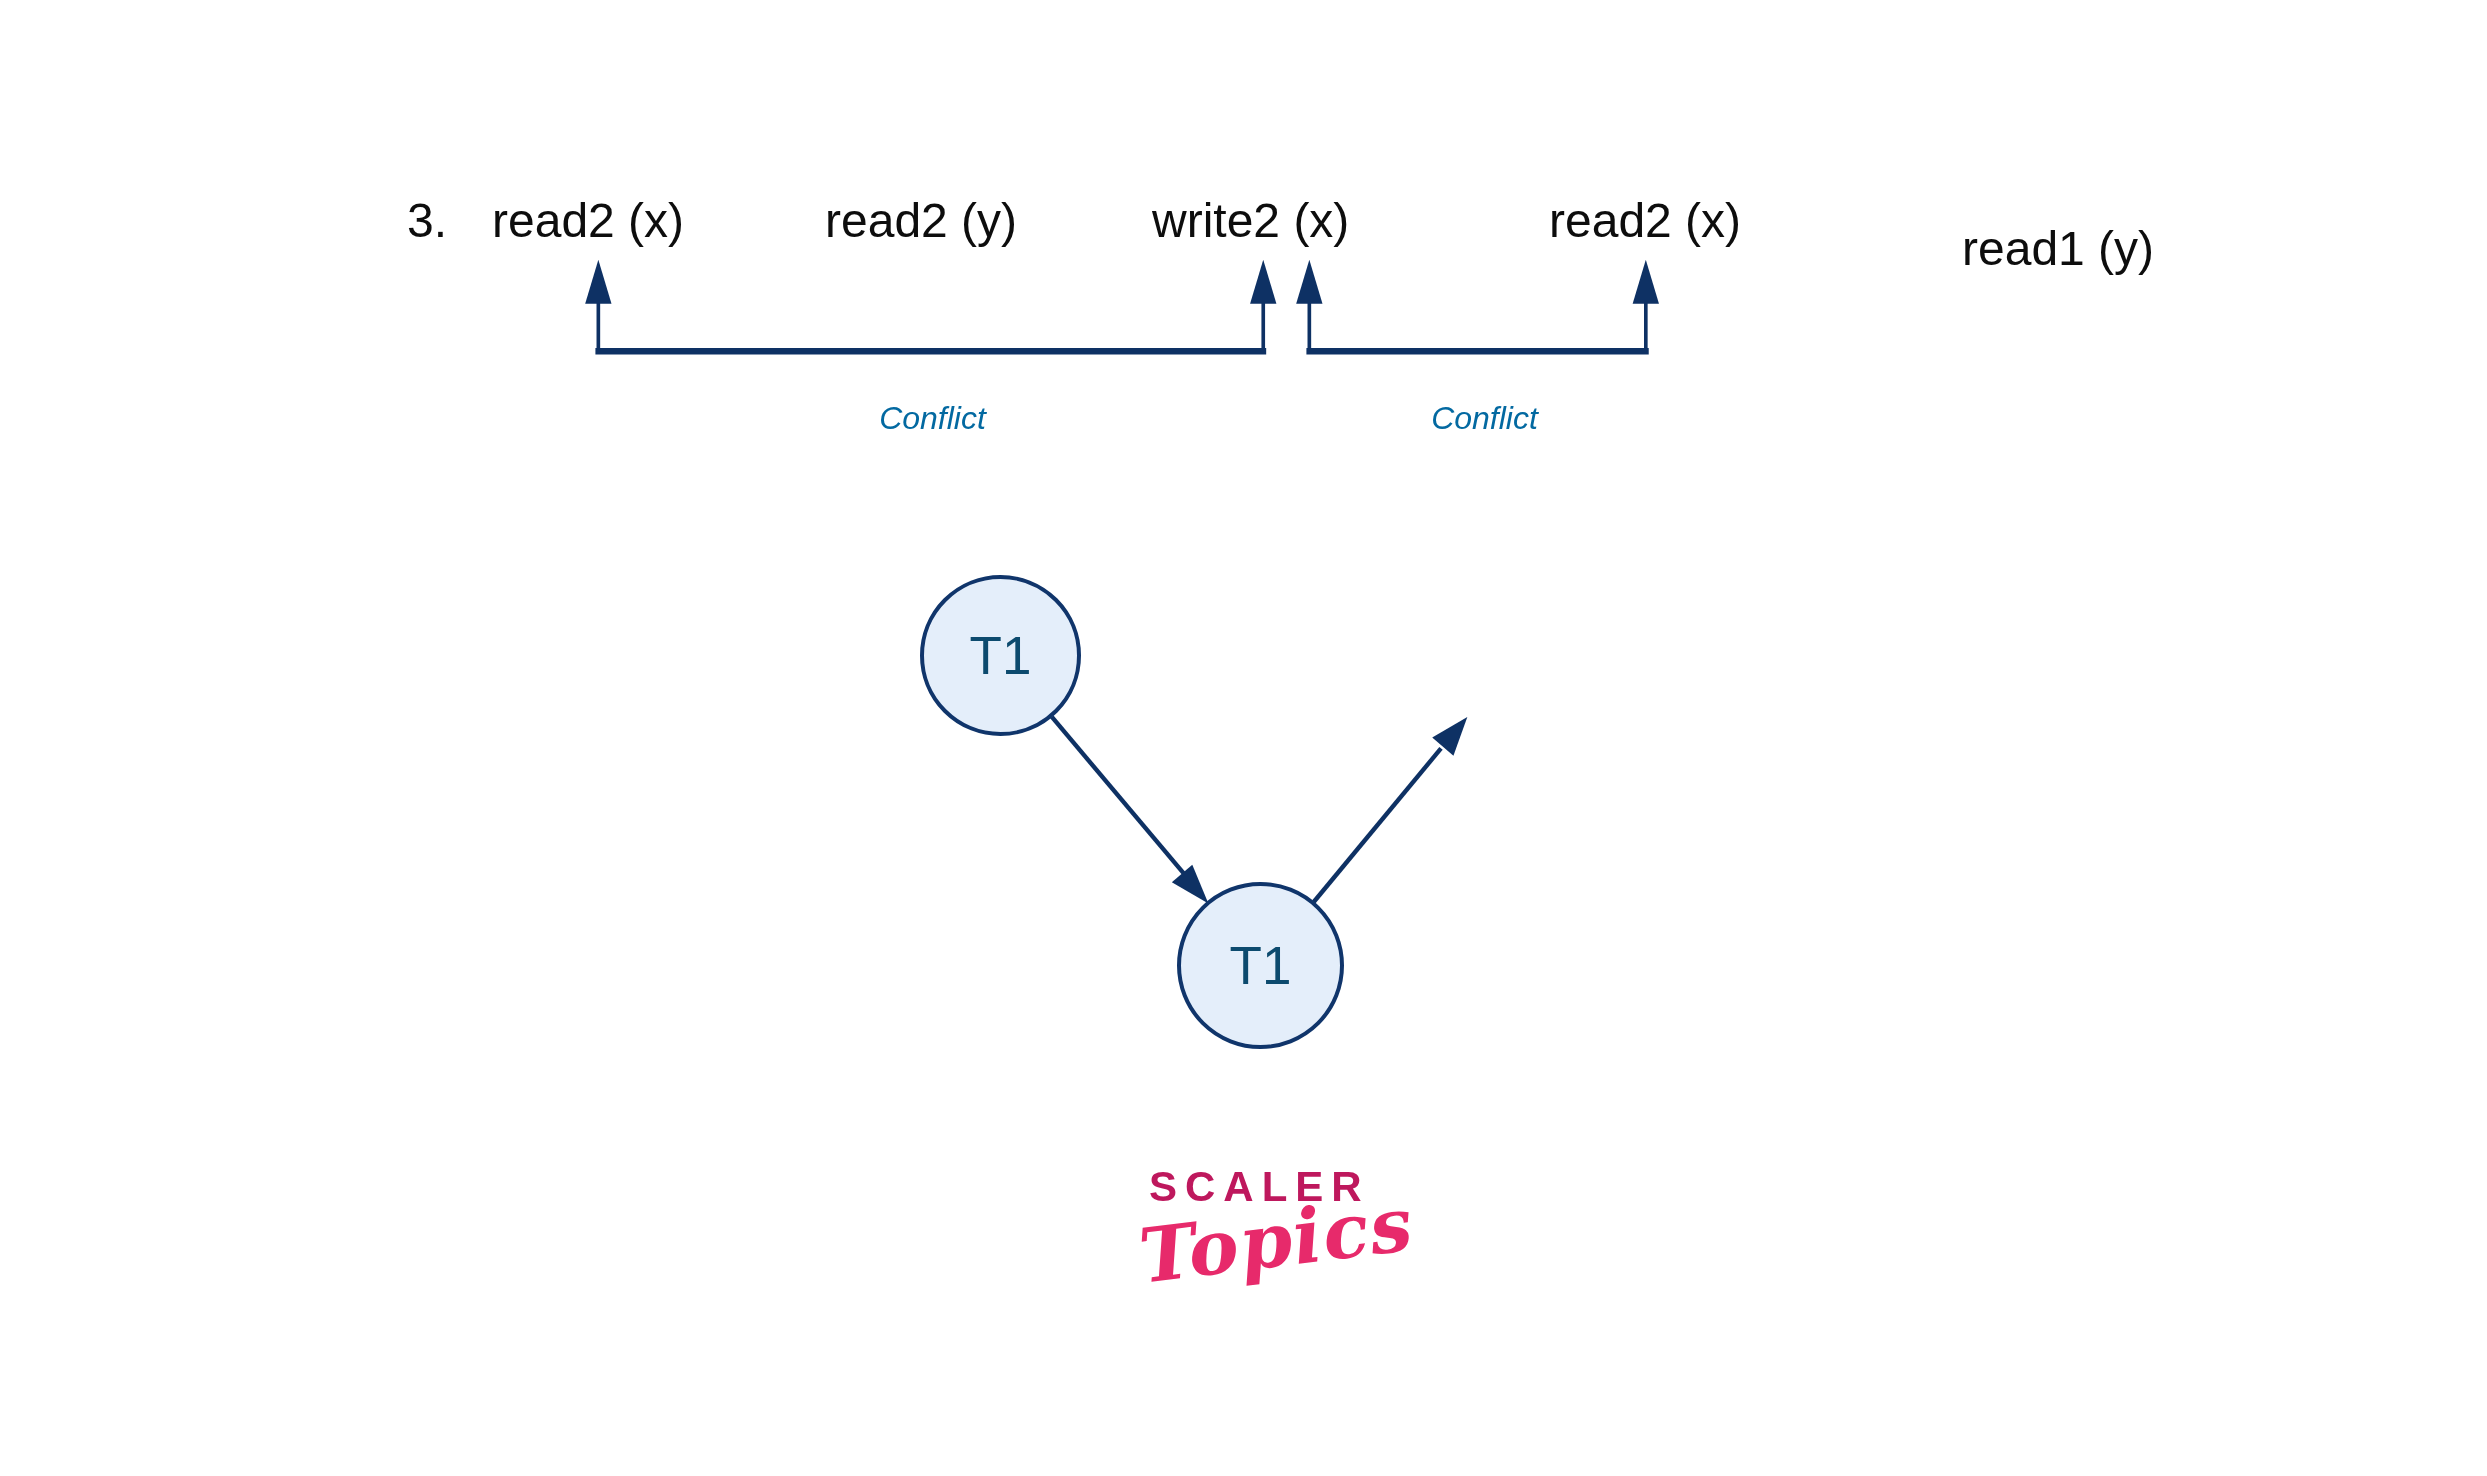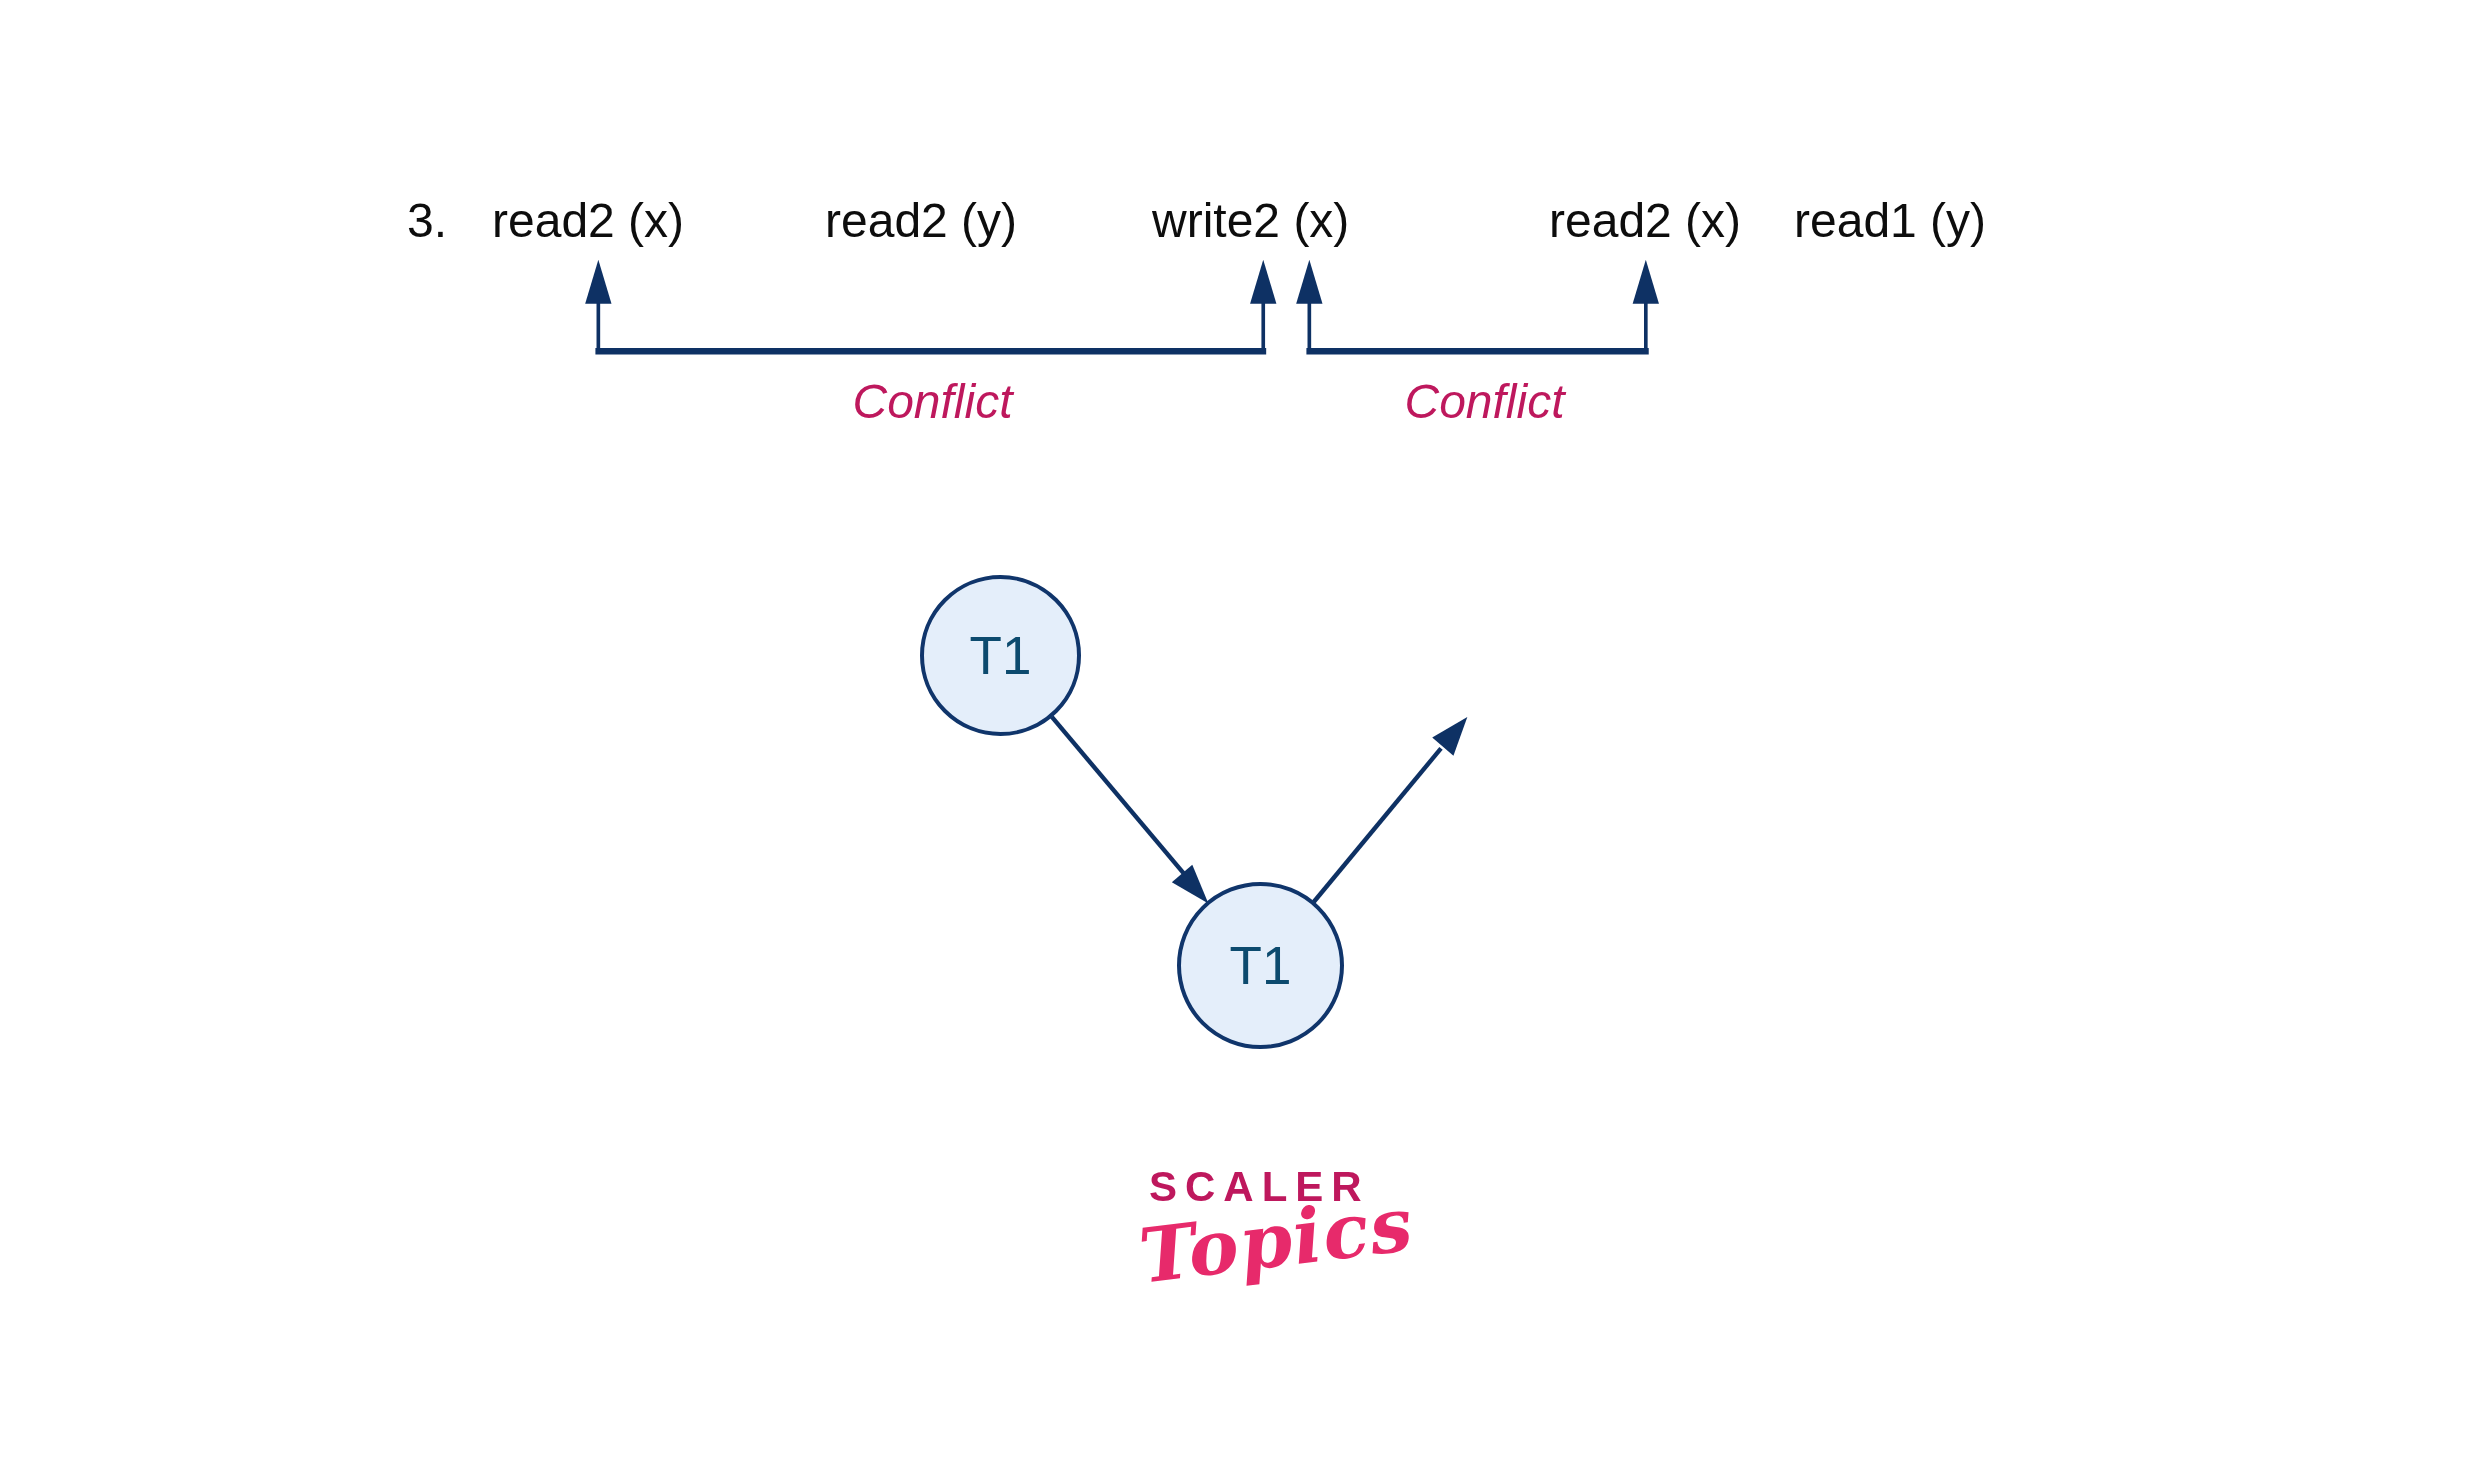--- a/index.html
+++ b/index.html
@@ -18,39 +18,39 @@
     font-size: 48px;
     line-height: 1.1;
     color: #0d0d0d;
     white-space: nowrap;
   }
   .seq   { left: 407px;  }
   .op1   { left: 492px;  }
   .op2   { left: 797px; margin-left: 28px; }
   .op3   { left: 1152px; }
   .op4   { left: 1549px; }
-  .op5   { left: 1794px; }
+  .op5   { left: 1962px; margin-top: 28px; }
 
   
   .lines {
     position: absolute;
     left: 0; top: 0;
     width: 2487px;
     height: 1477px;
   }
 
   
   .conflict-label {
     position: absolute;
-    top: 374px;
+    top: 400px;
     width: 307px;
     text-align: center;
-    font-size: 48px;
+    font-size: 32px;
     font-style: italic;
-    color: #be185d;
+    color: #0369a1;
     white-space: nowrap;
   }
   .conflict-1 { left: 779px; }
   .conflict-2 { left: 1331px; }
 
   
   .node {
     position: absolute;
     box-sizing: border-box;
     border: 4.4px solid #10356b;

